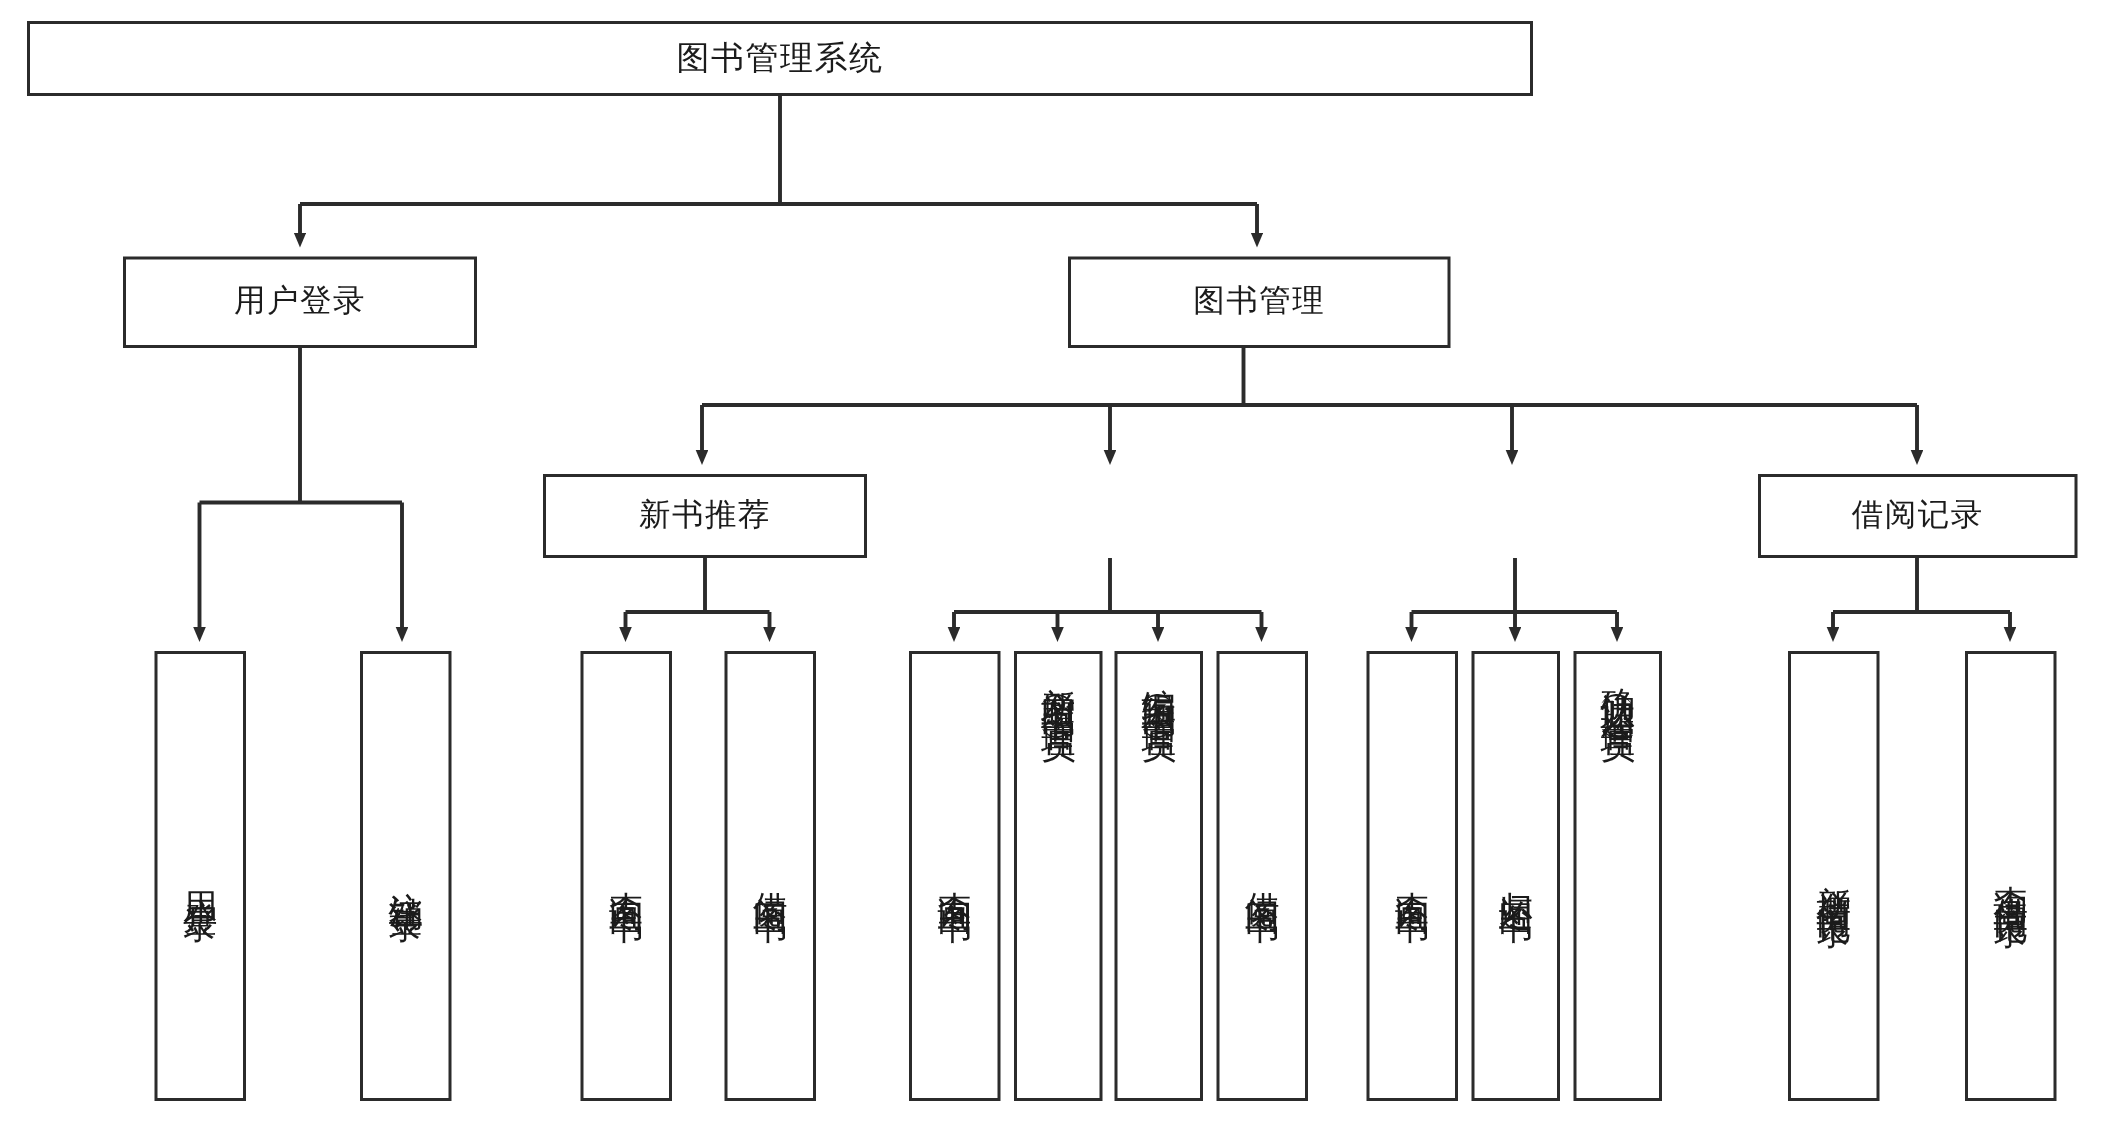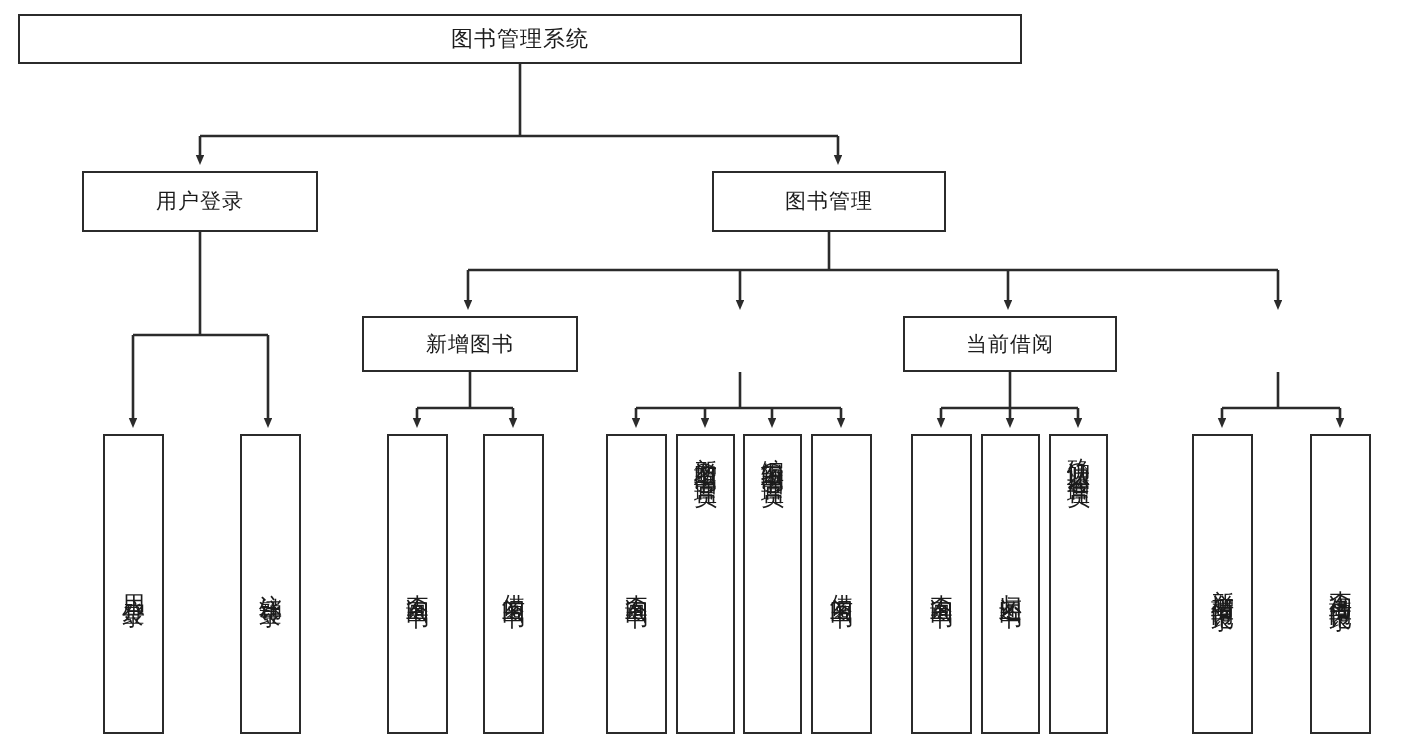--- a/index.html
+++ b/index.html
@@ -116,29 +116,29 @@
     </g>
   </svg>
 
   <div class="node-box node-root" style="left:18px;top:14px;width:1004px;height:50px;">
     <span class="node-label">图书管理系统</span>
   </div>
 
   <div class="node-box" style="left:82px;top:171px;width:236px;height:61px;">
     <span class="node-label">用户登录</span>
   </div>
-  <div class="node-box" style="left:712px;top:171px;width:234px;height:61px;">
+  <div class="node-box" style="left:712px;top:171px;width:255px;height:61px;">
     <span class="node-label">图书管理</span>
   </div>
 
   <div class="node-box" style="left:362px;top:316px;width:216px;height:56px;">
-    <span class="node-label">新增图书</span>
+    <span class="node-label">新书推荐</span>
   </div>
-  <div class="node-box" style="left:903px;top:316px;width:214px;height:56px;">
-    <span class="node-label">当前借阅</span>
+  <div class="node-box" style="left:1172px;top:316px;width:213px;height:56px;">
+    <span class="node-label">借阅记录</span>
   </div>
 
   <div class="leaf-box align-middle" style="left:103px;top:434px;width:61px;height:300px;">
     <span class="leaf-label">用户登录</span>
   </div>
   <div class="leaf-box align-middle" style="left:240px;top:434px;width:61px;height:300px;">
     <span class="leaf-label">注销登录</span>
   </div>
 
   <div class="leaf-box align-middle" style="left:387px;top:434px;width:61px;height:300px;">

